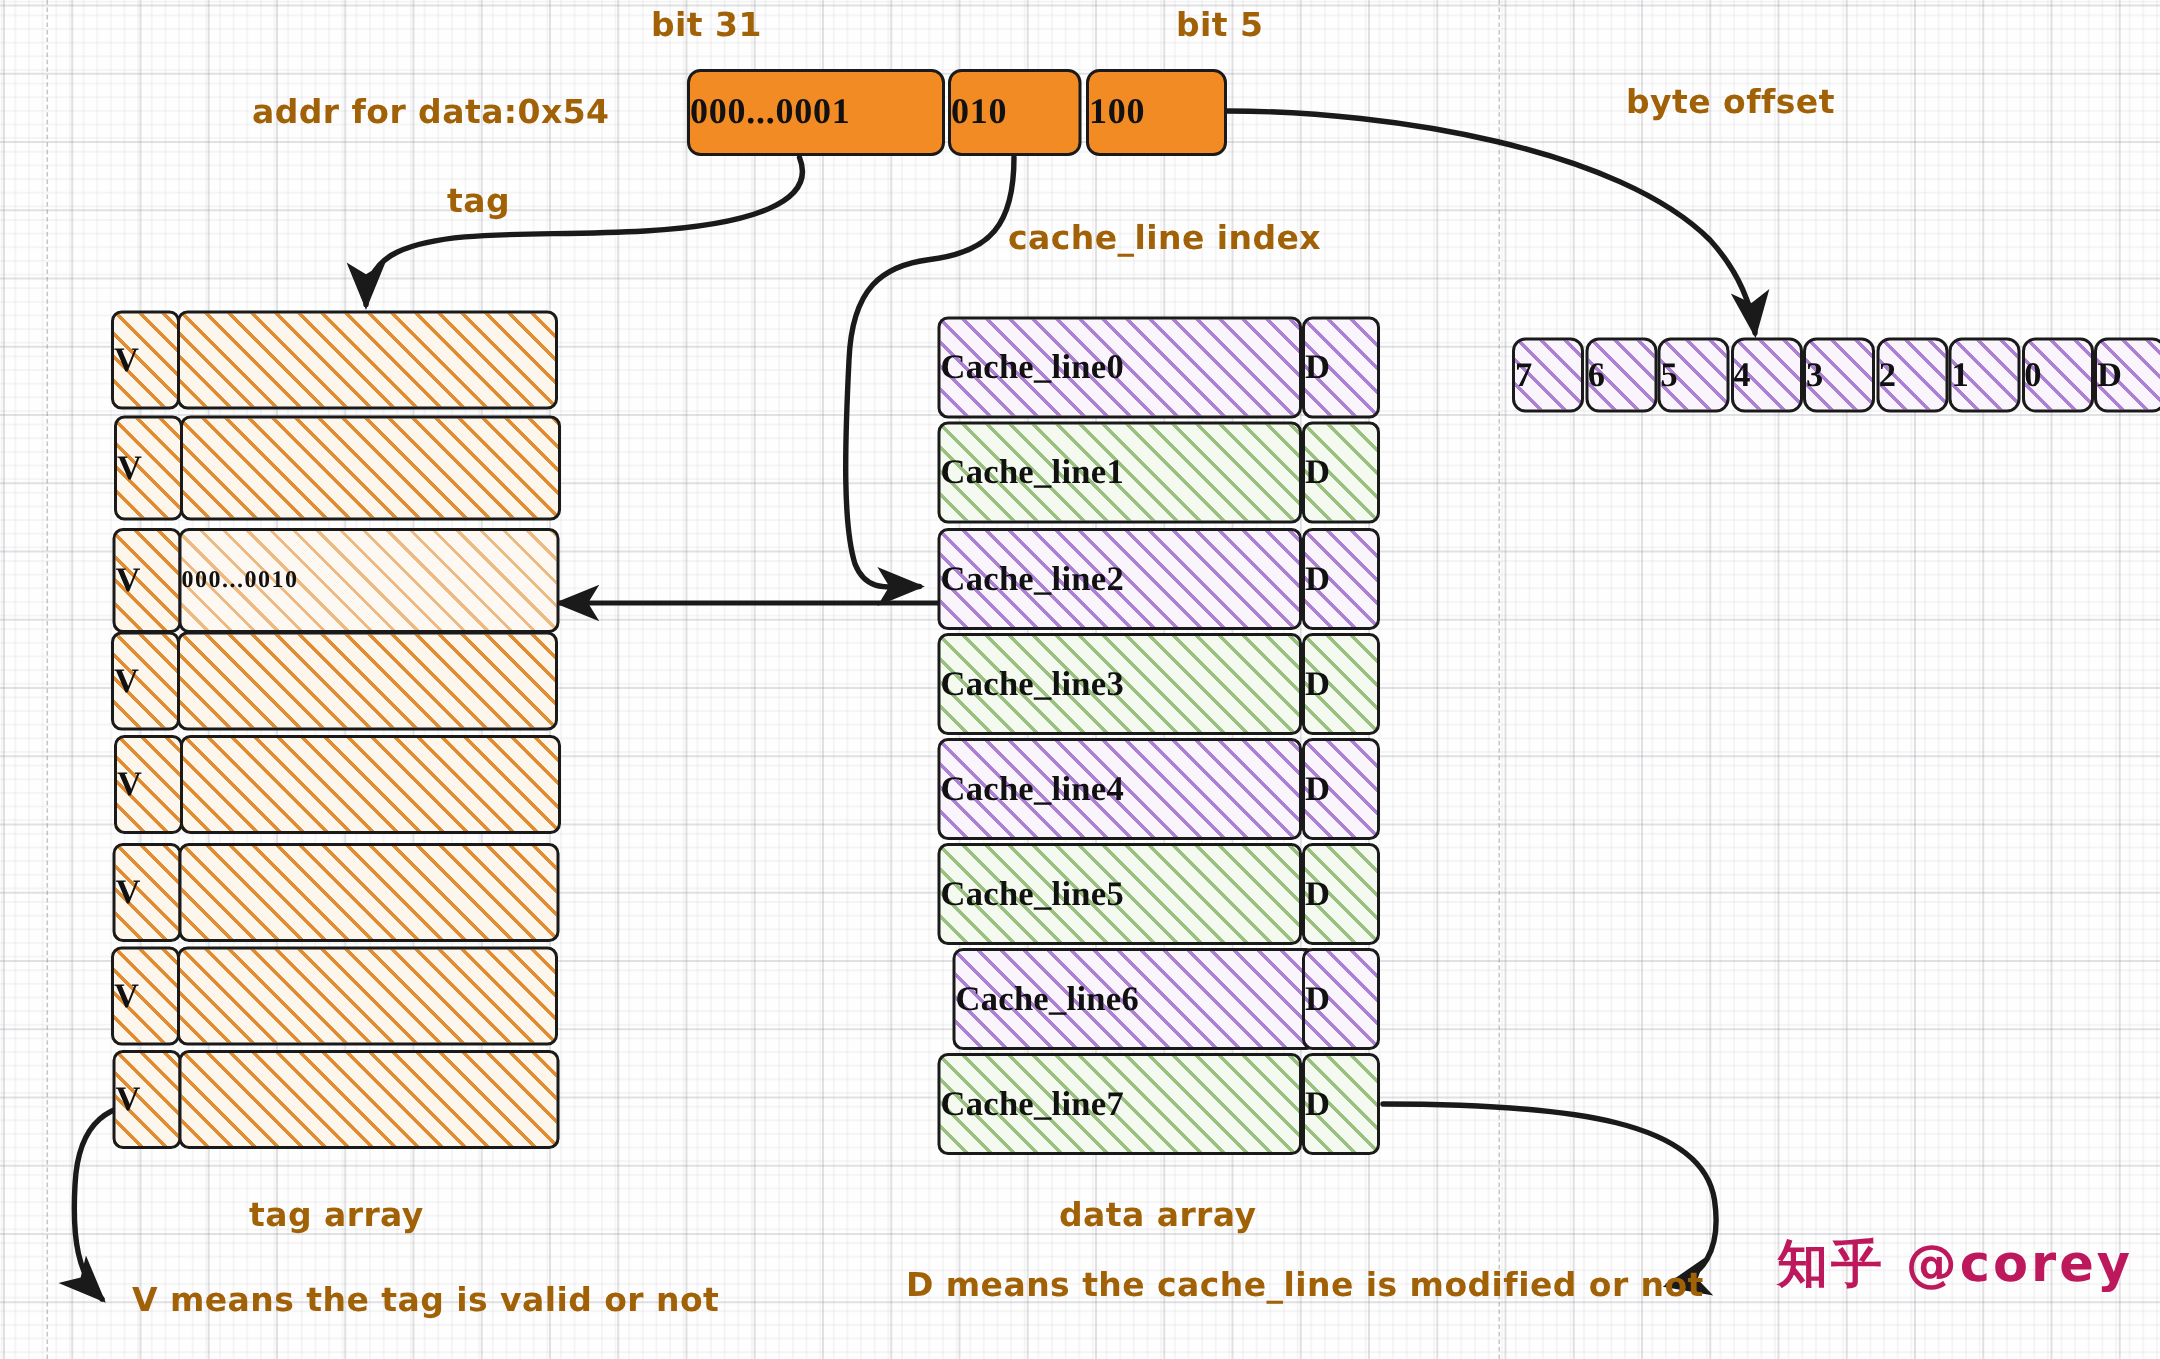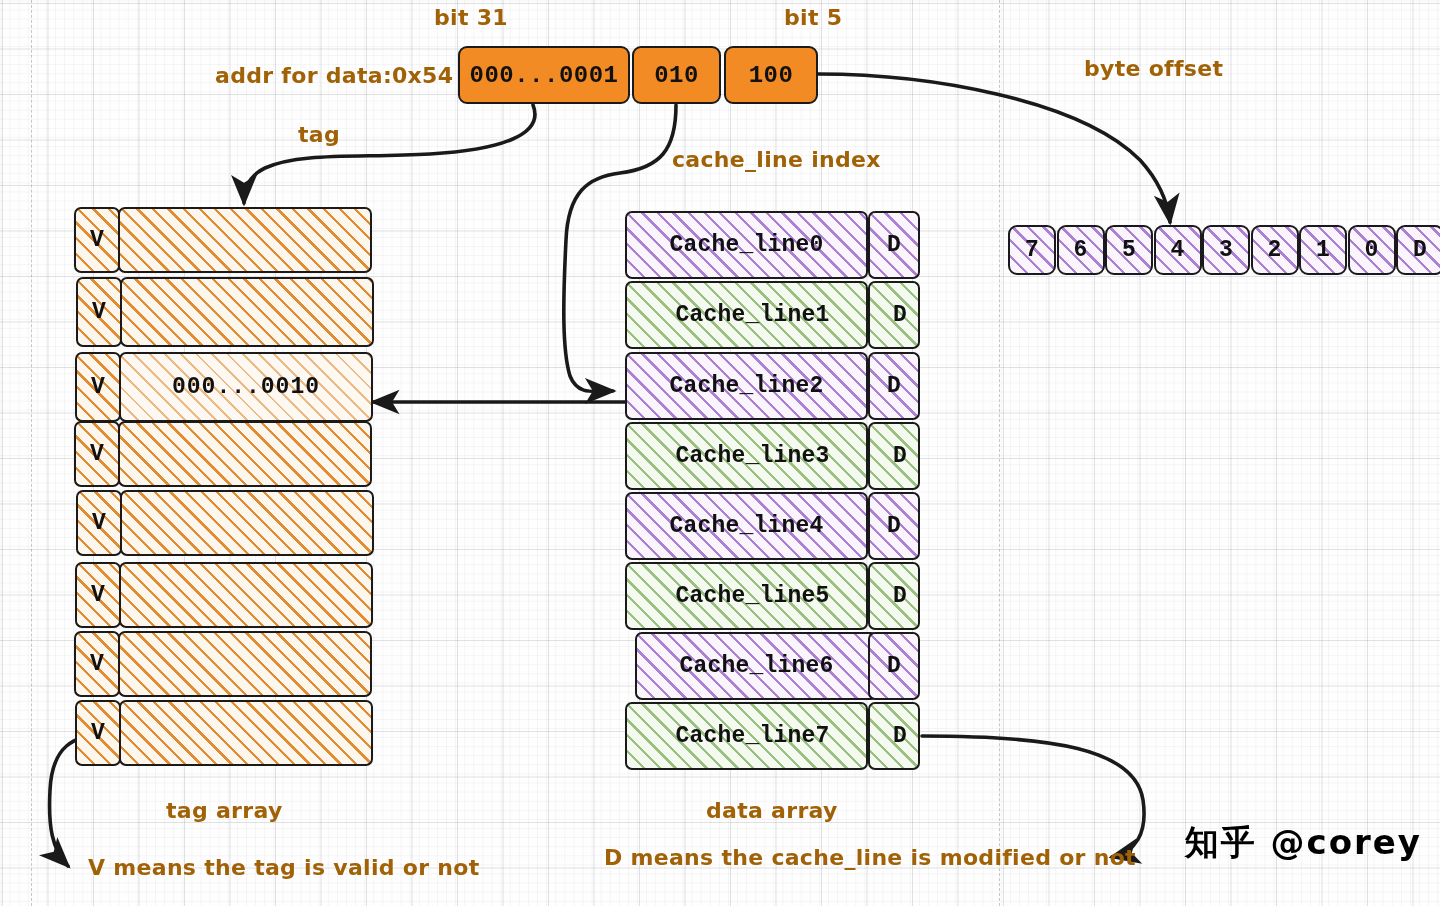--- a/index.html
+++ b/index.html
@@ -34,22 +34,22 @@
   #dash-right{left:999px;}
 
   .layer{position:absolute;inset:0;}
   svg.layer{pointer-events:none;}
 
   .box{
     position:absolute;
     box-sizing:border-box;
     border:2.6px solid #1a1a1a;
     border-radius:7px;
-    display:flex;align-items:center;justify-content:center;
-    font-family:Liberation Mono, monospace;
+    display:flex;align-items:center;
+    font-family:Liberation Serif, serif;
     color:#111;
     overflow:hidden;
   }
   
   .addr{
     background:#f28b24;
     border-radius:9px;
     font-size:24px;font-weight:700;
     letter-spacing:0.5px;
   }
@@ -72,35 +72,34 @@
     background-image:repeating-linear-gradient(45deg,
       rgba(150,96,200,0.78) 0px, rgba(150,96,200,0.78) 2.4px,
       rgba(255,255,255,0) 2.4px, rgba(255,255,255,0) 11px);
   }
   
   .hatch-green{
     background-color:#f4faf0;
     background-image:repeating-linear-gradient(45deg,
       rgba(120,170,85,0.72) 0px, rgba(120,170,85,0.72) 2.4px,
       rgba(255,255,255,0) 2.4px, rgba(255,255,255,0) 11px);
-    padding-left:12px;
   }
   .cellglyph{font-size:23px;font-weight:700;color:#111;}
   .lineLabel{font-size:23px;font-weight:600;color:#111;letter-spacing:0.2px;}
-  .tagval{font-size:23px;font-weight:600;color:#111;letter-spacing:1px;}
+  .tagval{font-size:16px;font-weight:600;color:#111;letter-spacing:1px;}
 
   .cap{
     position:absolute;
     font-size:22px;font-weight:700;color:#a16207;
     white-space:nowrap;
     letter-spacing:0.3px;
   }
   #watermark{
     position:absolute;right:18px;top:820px;
-    font-size:34px;color:#000000;font-weight:600;
+    font-size:34px;color:#be185d;font-weight:600;
     letter-spacing:2px;white-space:nowrap;
   }
 </style>
 </head>
 <body>
 
 <div id="grid-bg"></div>
 <div id="dash-left"></div>
 <div id="dash-right"></div>
 
@@ -120,21 +119,21 @@
   <path d="M625,402 L373,402" fill="none" stroke="#1a1a1a" stroke-width="3.4" stroke-linecap="round" marker-end="url(#ah)"></path>
 
   <path d="M110,735 C72,733 52,748 50,790 C48,826 52,850 68,866" fill="none" stroke="#1a1a1a" stroke-width="3.6" stroke-linecap="round" marker-end="url(#ah)"></path>
 
   <path d="M922,736 C1050,736 1135,748 1143,800 C1148,834 1135,852 1112,857" fill="none" stroke="#1a1a1a" stroke-width="3.6" stroke-linecap="round" marker-end="url(#ah)"></path>
 </svg>
 
 <div class="cap" style="left:434px;top:5px;">bit 31</div>
 <div class="cap" style="left:784px;top:5px;">bit 5</div>
 
-<div class="cap" style="left:168px;top:63px;margin-left:47px;">addr for data:0x54</div>
+<div class="cap" style="left:168px;top:63px;">addr for data:0x54</div>
 
 <div class="box addr" style="left:458px;top:46px;width:172px;height:58px;">
   <span>000...0001</span>
 </div>
 <div class="box addr" style="left:632px;top:46px;width:89px;height:58px;">
   <span>010</span>
 </div>
 <div class="box addr" style="left:724px;top:46px;width:94px;height:58px;">
   <span>100</span>
 </div>

